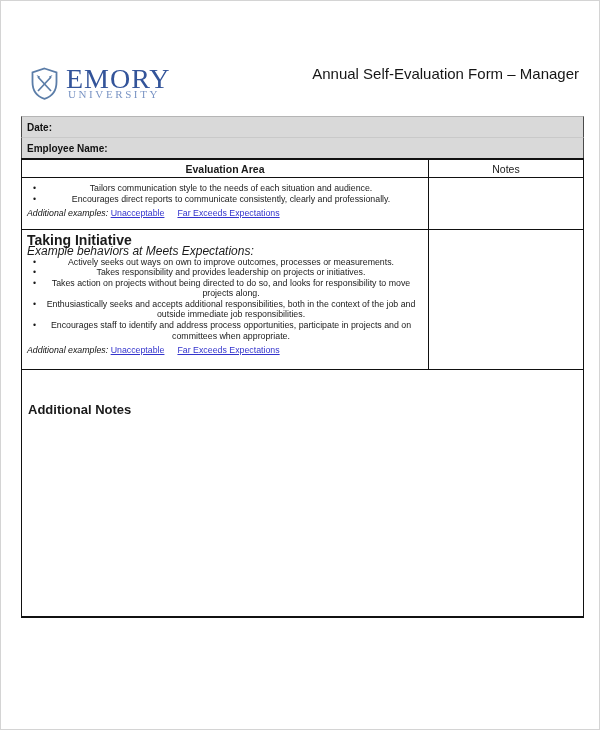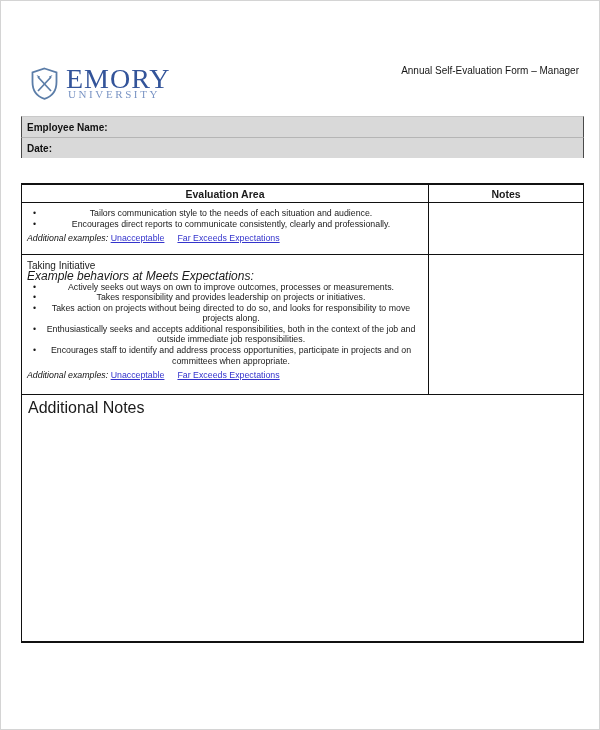--- a/index.html
+++ b/index.html
@@ -17,79 +17,79 @@
   .logo-name {
     font-family:"Liberation Serif", serif; font-size:28px; line-height:20px;
     color:#33549a; letter-spacing:1px;
   }
   .logo-sub {
     font-family:"Liberation Serif", serif; font-size:11px; line-height:9px;
     color:#7a94c4; letter-spacing:2.6px; margin-top:1px; margin-left:2px;
   }
   .doc-title {
     position:absolute; top:64px; right:20px;
-    font-size:10px; color:#161616;
+    font-size:15px; color:#161616;
   }
 
   
   .tbl { position:absolute; left:20px; top:115px; width:563px; }
 
   .grayrow {
     height:21px; background:#d9d9d9;
     border-left:1.5px solid #4a4a4a; border-right:1.5px solid #4a4a4a;
     display:flex; align-items:center; padding-left:5px;
     font-size:10px; font-weight:bold; color:#111;
   }
   .grayrow.first { border-top:1px solid #b5b5b5; }
   .grayrow.second { border-top:1px solid #c9c9c9; }
   .gray-value { flex:1; height:100%; }
 
   .headrow {
     display:flex; height:20px; background:#fff;
-    border:1.5px solid #111; border-top:2px solid #111;margin-top:25px;
+    border:1.5px solid #111; border-top:2px solid #111;
   }
   .headrow .hc1 {
     width:407px; border-right:1.5px solid #111;
     display:flex; align-items:center; justify-content:center;
     font-size:10.5px; font-weight:bold;
   }
   .headrow .hc2 {
     flex:1; display:flex; align-items:center; justify-content:center;
-    font-size:10.5px; font-weight:bold;
+    font-size:10.5px; font-weight:normal;
   }
 
   .bodyrow {
     display:flex;
     border-left:1.5px solid #111; border-right:1.5px solid #111;
     border-bottom:1.5px solid #111;
   }
   .bodyrow .bc1 { width:407px; border-right:1.5px solid #111; padding:5px 8px 4px 5px; }
   .bodyrow .bc2 { flex:1; }
   .row-comm { height:52px; }
   .row-init { height:140px; }
 
-  .sec-title { font-size:10px; font-weight:normal; line-height:11px; }
+  .sec-title { font-size:14px; font-weight:bold; line-height:11px; }
   .sec-intro { font-size:12px; font-style:italic; line-height:10.5px; }
 
   .bullet { display:flex; font-size:8.8px; line-height:10.6px; }
   .bullet .dot { width:17px; padding-left:6px; flex:none; }
   .bullet .btxt { flex:1; padding-right:2px;text-align:center; }
 
   .examples { margin-top:4px; font-size:8.8px; line-height:10px; white-space:nowrap; }
   .examples .exlabel { font-style:italic; color:#111; }
   .examples a { color:#3333cc; text-decoration:underline; cursor:pointer; }
   .examples .gap { display:inline-block; width:13px; }
 
   .notesrow {
     height:248px;
     border-left:1.5px solid #111; border-right:1.5px solid #111;
     border-bottom:2px solid #111;
     padding:4px 6px;
   }
-  .notes-title { font-size:16px; font-weight:normal; }
+  .notes-title { font-size:13px; font-weight:bold;margin-top:28px; }
   .notes-area { width:100%; height:220px; }
 </style>
 </head>
 <body>
 
 <div class="page">
 
   <div class="logo">
     <svg class="logo-shield" viewBox="0 0 27 33" fill="none" xmlns="http://www.w3.org/2000/svg">
       <path d="M13.5 1.5 L25.5 5.5 V15 C25.5 24 21 29.5 13.5 31.8 C6 29.5 1.5 24 1.5 15 V5.5 Z" stroke="#5b7da8" stroke-width="1.8" fill="#ffffff"></path>
@@ -100,27 +100,27 @@
     </svg>
     <div class="logo-text">
       <div class="logo-name">EMORY</div>
       <div class="logo-sub">UNIVERSITY</div>
     </div>
   </div>
   <div class="doc-title">Annual Self-Evaluation Form – Manager</div>
 
   <div class="tbl">
 
-    <div class="grayrow second">
-      <span>Employee Name:</span>
+    <div class="grayrow first">
+      <span>Date:</span>
       <span class="gray-value"></span>
     </div>
 
-    <div class="grayrow first">
-      <span>Date:</span>
+    <div class="grayrow second">
+      <span>Employee Name:</span>
       <span class="gray-value"></span>
     </div>
 
     <div class="headrow">
       <div class="hc1">Evaluation Area</div>
       <div class="hc2">Notes</div>
     </div>
 
     <div class="bodyrow row-comm">
       <div class="bc1">

